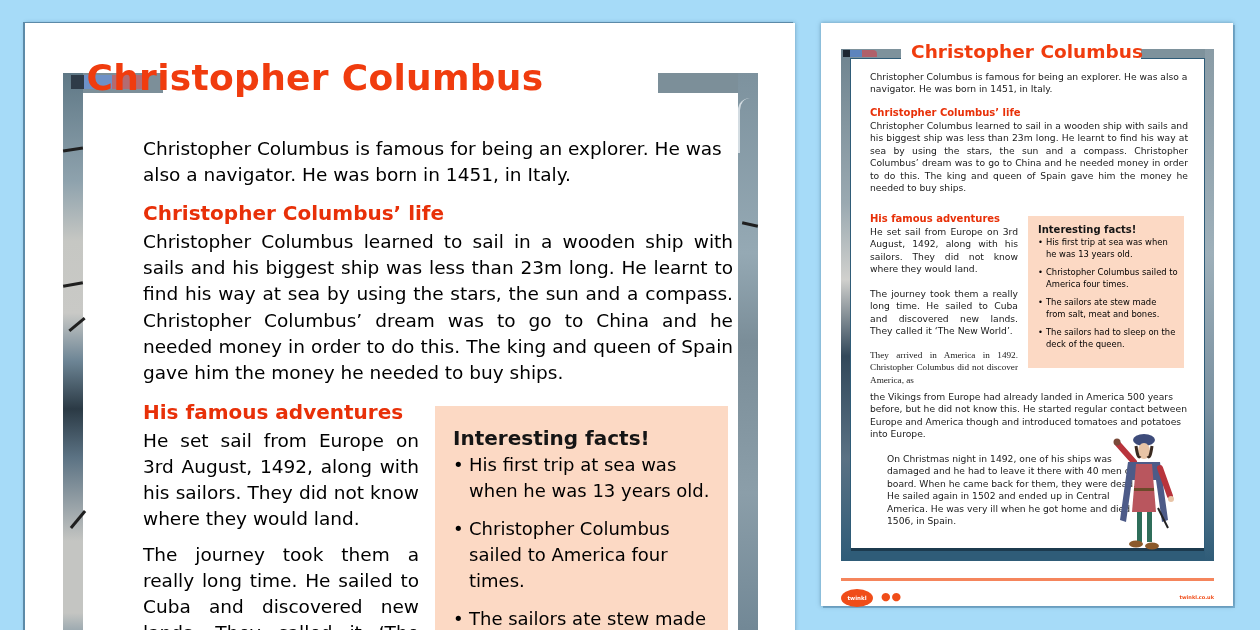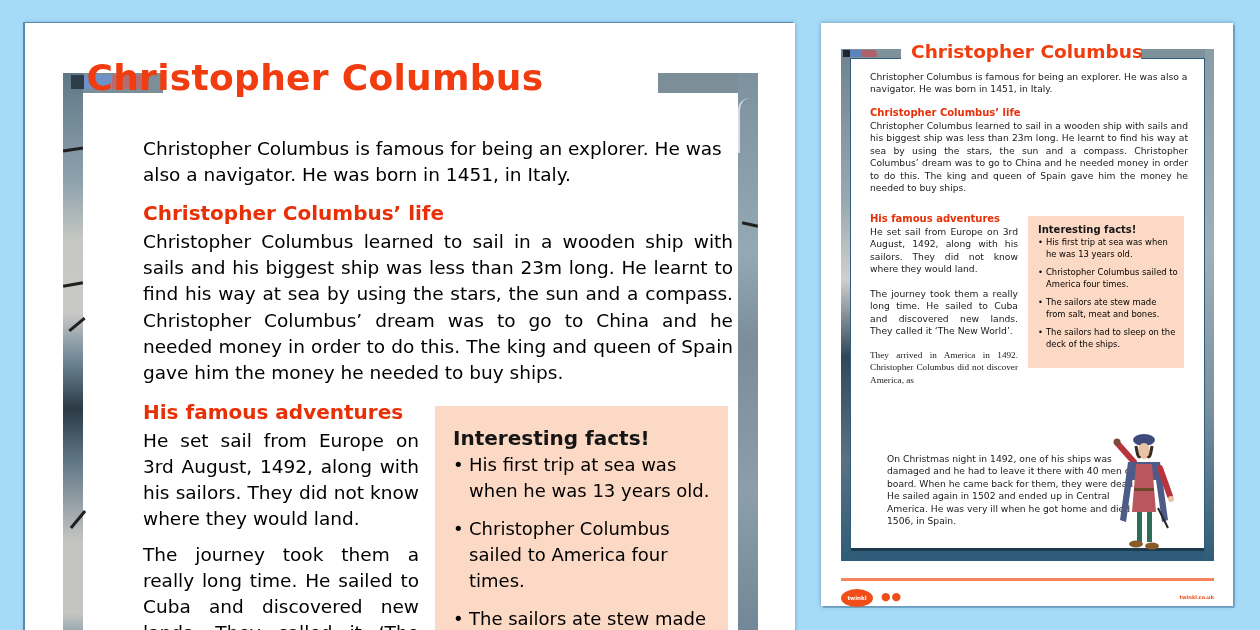--- a/index.html
+++ b/index.html
@@ -166,29 +166,30 @@
   </div>
 
   <div class="s-title">Christopher Columbus</div>
   <p class="s-text s-intro">Christopher Columbus is famous for being an explorer. He was also a navigator. He was born in 1451, in Italy.</p>
   <div class="s-h s-life-h">Christopher Columbus’ life</div>
   <p class="s-text s-life-p">Christopher Columbus learned to sail in a wooden ship with sails and his biggest ship was less than 23m long. He learnt to find his way at sea by using the stars, the sun and a compass. Christopher Columbus’ dream was to go to China and he needed money in order to do this. The king and queen of Spain gave him the money he needed to buy ships.</p>
   <div class="s-h s-adv-h">His famous adventures</div>
   <p class="s-text s-adv-p1">He set sail from Europe on 3rd August, 1492, along with his sailors. They did not know where they would land.</p>
   <p class="s-text s-adv-p2">The journey took them a really long time. He sailed to Cuba and discovered new lands. They called it ‘The New World’.</p>
   <p class="s-text s-adv-p3">They arrived in America in 1492. Christopher Columbus did not discover America, as</p>
+  <p class="s-text s-adv-p4">the Vikings from Europe had already landed in America 500 years before, but he did not know this. He started regular contact between Europe and America though and introduced tomatoes and potatoes into Europe.</p>
   <p class="s-text s-adv-p5">On Christmas night in 1492, one of his ships was damaged and he had to leave it there with 40 men on board. When he came back for them, they were dead.  He sailed again in 1502 and ended up in Central America. He was very ill when he got home and died in 1506, in Spain.</p>
 
   <div class="s-facts">
     <h4>Interesting facts!</h4>
     <ul>
       <li>His first trip at sea was when he was 13 years old.</li>
       <li>Christopher Columbus sailed to America four times.</li>
       <li>The sailors ate stew made from salt, meat and bones.</li>
-      <li>The sailors had to sleep on the deck of the ships.</li>
+      <li>The sailors had to sleep on the deck of the queen.</li>
     </ul>
   </div>
 
   <svg class="s-figure" viewBox="0 0 80 128">
 
     <path d="M14 14 L30 32" stroke="#b8343c" stroke-width="6" stroke-linecap="round" fill="none"></path>
     <circle cx="13" cy="12" r="3.5" fill="#7a4a3a"></circle>
 
     <ellipse cx="40" cy="10" rx="11" ry="6" fill="#3d4b7a"></ellipse>
 

